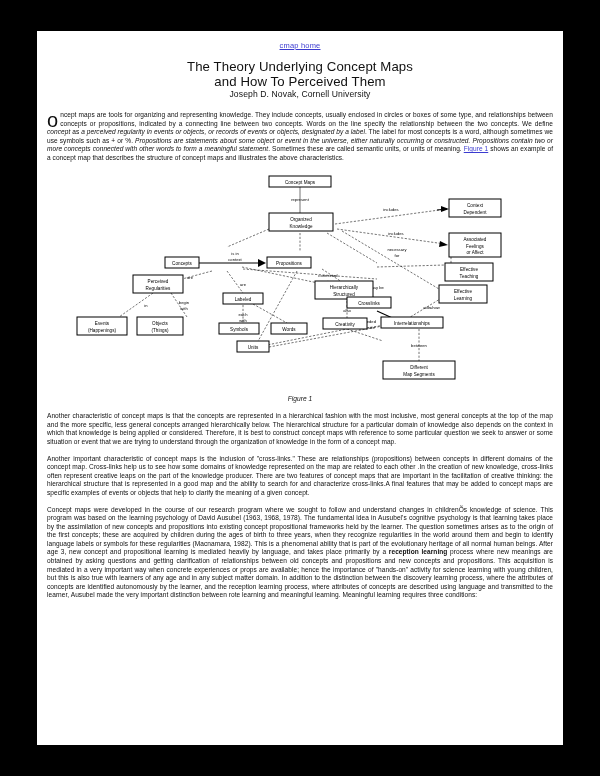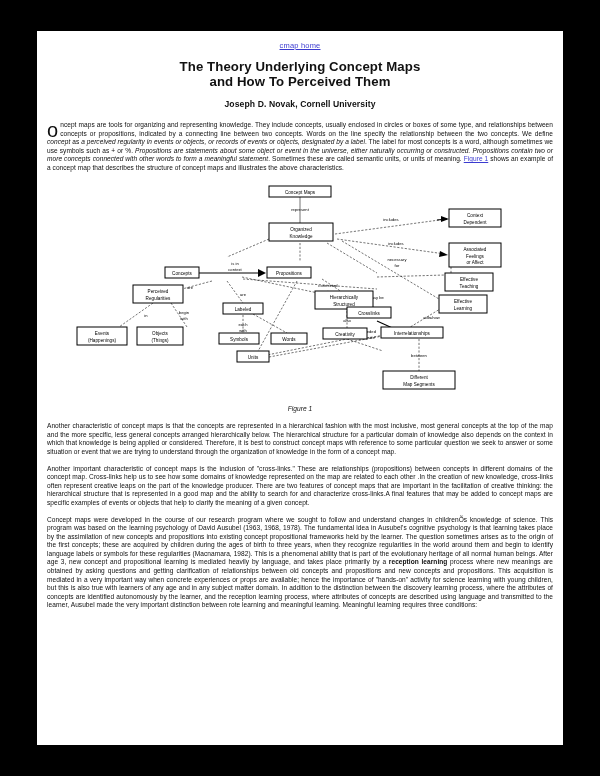--- a/index.html
+++ b/index.html
@@ -21,33 +21,33 @@
     font-size:7.5px;
     color:#3b3bd0;
     text-decoration:underline;
     letter-spacing:.2px;
     margin-top:4px;
     cursor:pointer;
     display:block;
   }
   .title{
     text-align:center;
-    font-weight:bold;
+    font-weight:normal;
     font-size:13.2px;
     line-height:14.5px;
     color:#111;
     margin-top:10px;
     letter-spacing:.1px;
   }
   .author{
     text-align:center;
     font-size:8.6px;
-    font-weight:bold;
+    font-weight:normal;
     color:#111;
-    margin-top:10px;
+    margin-top:0;
     letter-spacing:.1px;
   }
 
   .body{
     margin-top:12px;
     font-size:6.55px;
     line-height:8.6px;
     color:#0f0f0f;
     text-align:justify;
     letter-spacing:.05px;

